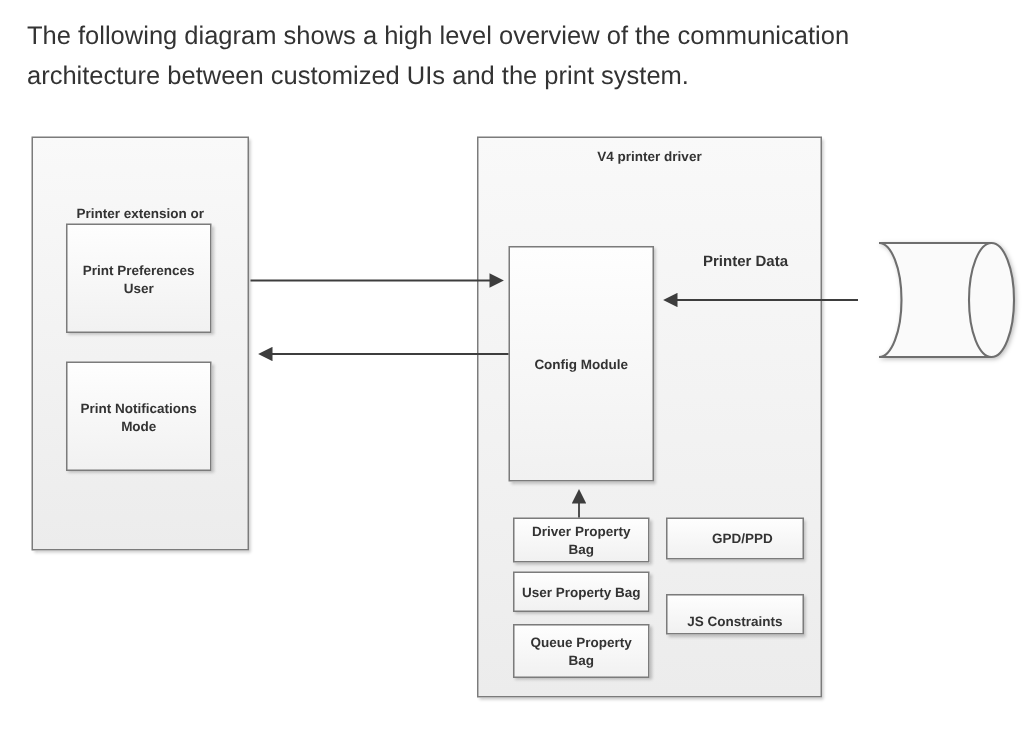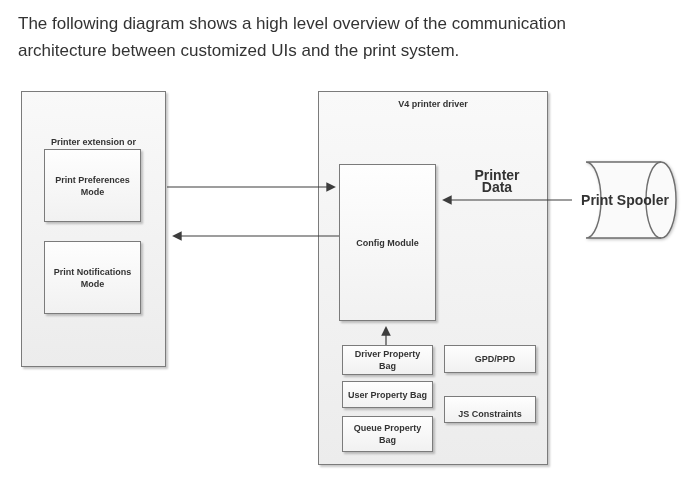--- a/index.html
+++ b/index.html
@@ -12,21 +12,21 @@
   .box { position:absolute; border:1px solid #7b7b7b;
          background:linear-gradient(180deg,#fefefe 0%,#f1f1f1 100%);
          box-shadow:1.5px 1.5px 2px rgba(0,0,0,0.22); }
   .box.outer { background:linear-gradient(180deg,#f9f9f9 0%,#ececec 100%); }
 
   .dlabel { font-size:9px; line-height:12px; font-weight:600; color:#333333; text-align:center; }
 
   .center-text { display:flex; align-items:center; justify-content:center; text-align:center;
                  padding:2px; }
 
-  .floating-label { position:absolute; font-size:14px; line-height:12px; font-weight:600;
+  .floating-label { position:absolute; font-size:10px; line-height:12px; font-weight:600;
                     color:#333333; text-align:center; }
   .comm-label { background:#ffffff; border:1px solid #ededed; padding:1px 3px; }
 
   .overlay { position:absolute; left:0; top:0; width:690px; height:486px; pointer-events:none; }
   .cyl-svg { position:absolute; left:560px; top:150px; pointer-events:none;
              filter:drop-shadow(1.5px 1.5px 1.5px rgba(0,0,0,0.25)); }
 </style>
 </head>
 <body>
 
@@ -38,21 +38,21 @@
   </div>
 
   <div class="box outer" style="left:21px; top:91px; width:145px; height:276px;">
     <div class="dlabel" style="position:absolute; left:0; top:13px; width:100%;margin-top:31px;">
       <div>Printer extension or</div>
       <div>U W P device app</div>
     </div>
   </div>
 
   <div class="box center-text" style="left:44px; top:149px; width:97px; height:73px;">
-    <span class="dlabel">Print Preferences Mode</span>
+    <span class="dlabel">Print Preferences User</span>
   </div>
 
   <div class="box center-text" style="left:44px; top:241px; width:97px; height:73px;">
     <span class="dlabel">Print Notifications Mode</span>
   </div>
 
   <div class="box outer" style="left:318px; top:91px; width:230px; height:374px;">
     <div class="dlabel" style="position:absolute; left:0; top:6px; width:100%;">V4 printer driver</div>
   </div>
 
@@ -77,21 +77,20 @@
   </div>
 
   <div class="box center-text" style="left:342px; top:416px; width:91px; height:36px;">
     <span class="dlabel">Queue Property Bag</span>
   </div>
 
   <svg class="cyl-svg" width="130" height="100" viewBox="0 0 130 100">
     <path d="M26,12 L101,12 A15,38 0 0 1 101,88 L26,88 A15,38 0 0 0 26,12 Z" fill="#fafafa" stroke="#6e6e6e" stroke-width="1.4"></path>
     <path d="M101,12 A15,38 0 0 0 101,88" fill="none" stroke="#6e6e6e" stroke-width="1.4"></path>
   </svg>
-  <div class="floating-label" style="left:574px; top:161px; width:102px; height:77px; display:flex; align-items:center; justify-content:center;">Print Spooler</div>
 
   <svg class="overlay" width="690" height="486" viewBox="0 0 690 486">
     <defs>
       <marker id="arrow" viewBox="0 0 10 10" refX="8" refY="5" markerWidth="8" markerHeight="8" orient="auto-start-reverse">
         <path d="M0,0 L10,5 L0,10 z" fill="#3d3d3d"></path>
       </marker>
     </defs>
     <line x1="167" y1="187" x2="334" y2="187" stroke="#3d3d3d" stroke-width="1.2" marker-end="url(#arrow)"></line>
     <line x1="339" y1="236" x2="174" y2="236" stroke="#3d3d3d" stroke-width="1.2" marker-end="url(#arrow)"></line>
     <line x1="572" y1="200" x2="444" y2="200" stroke="#3d3d3d" stroke-width="1.2" marker-end="url(#arrow)"></line>

